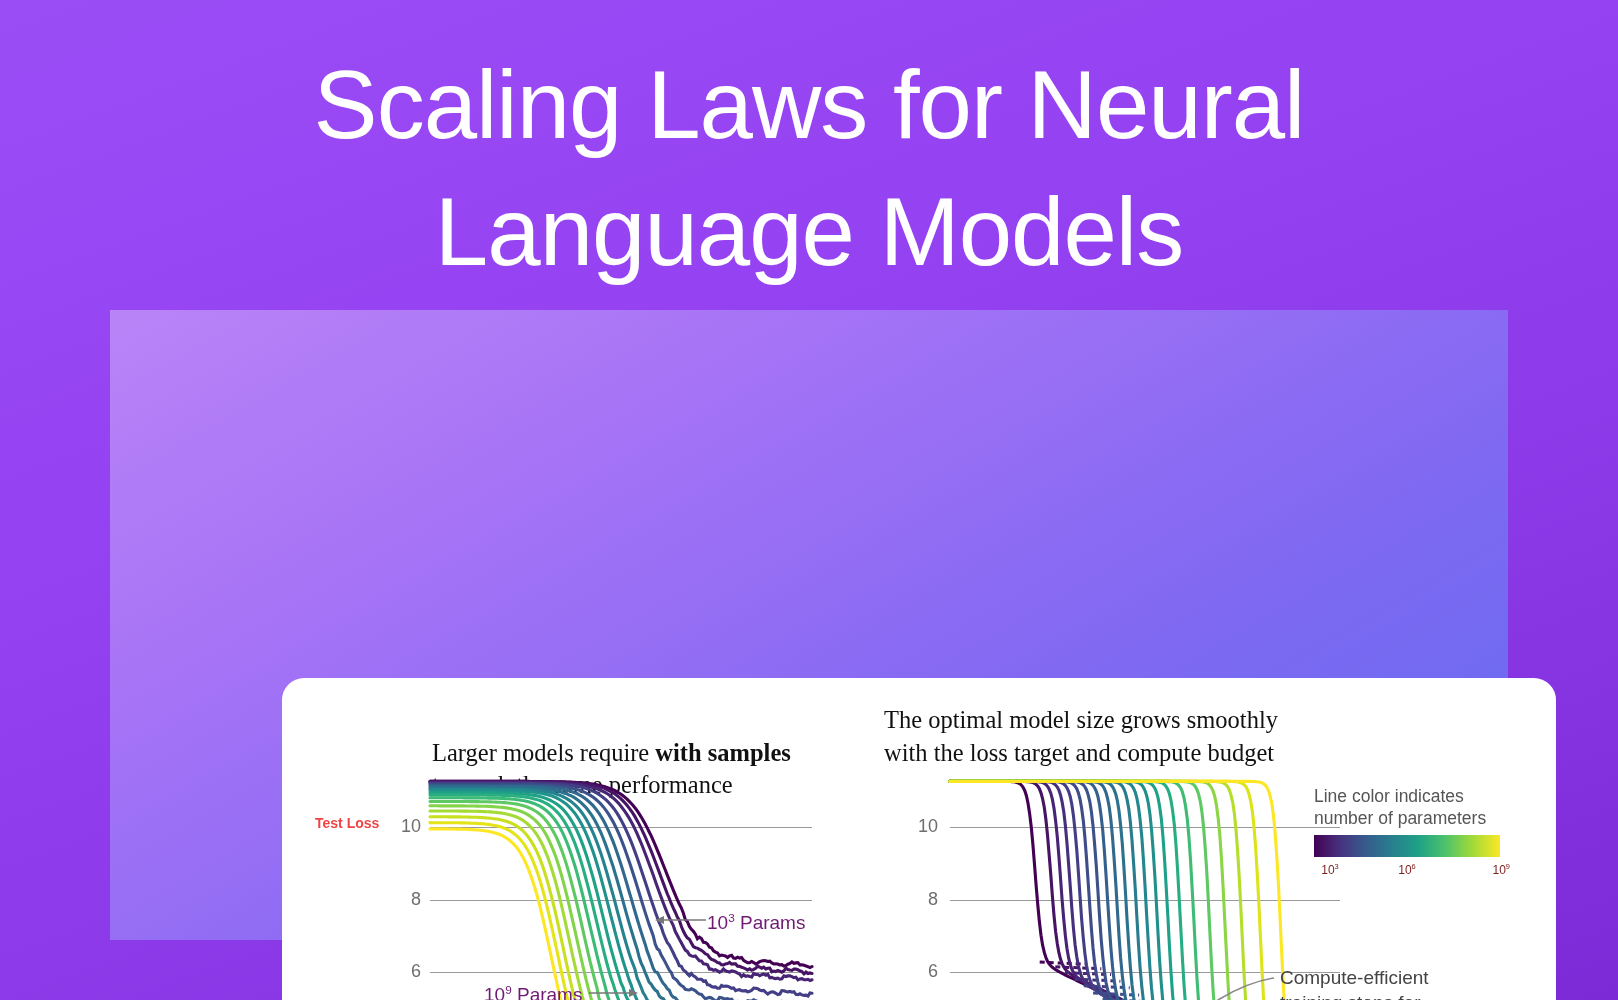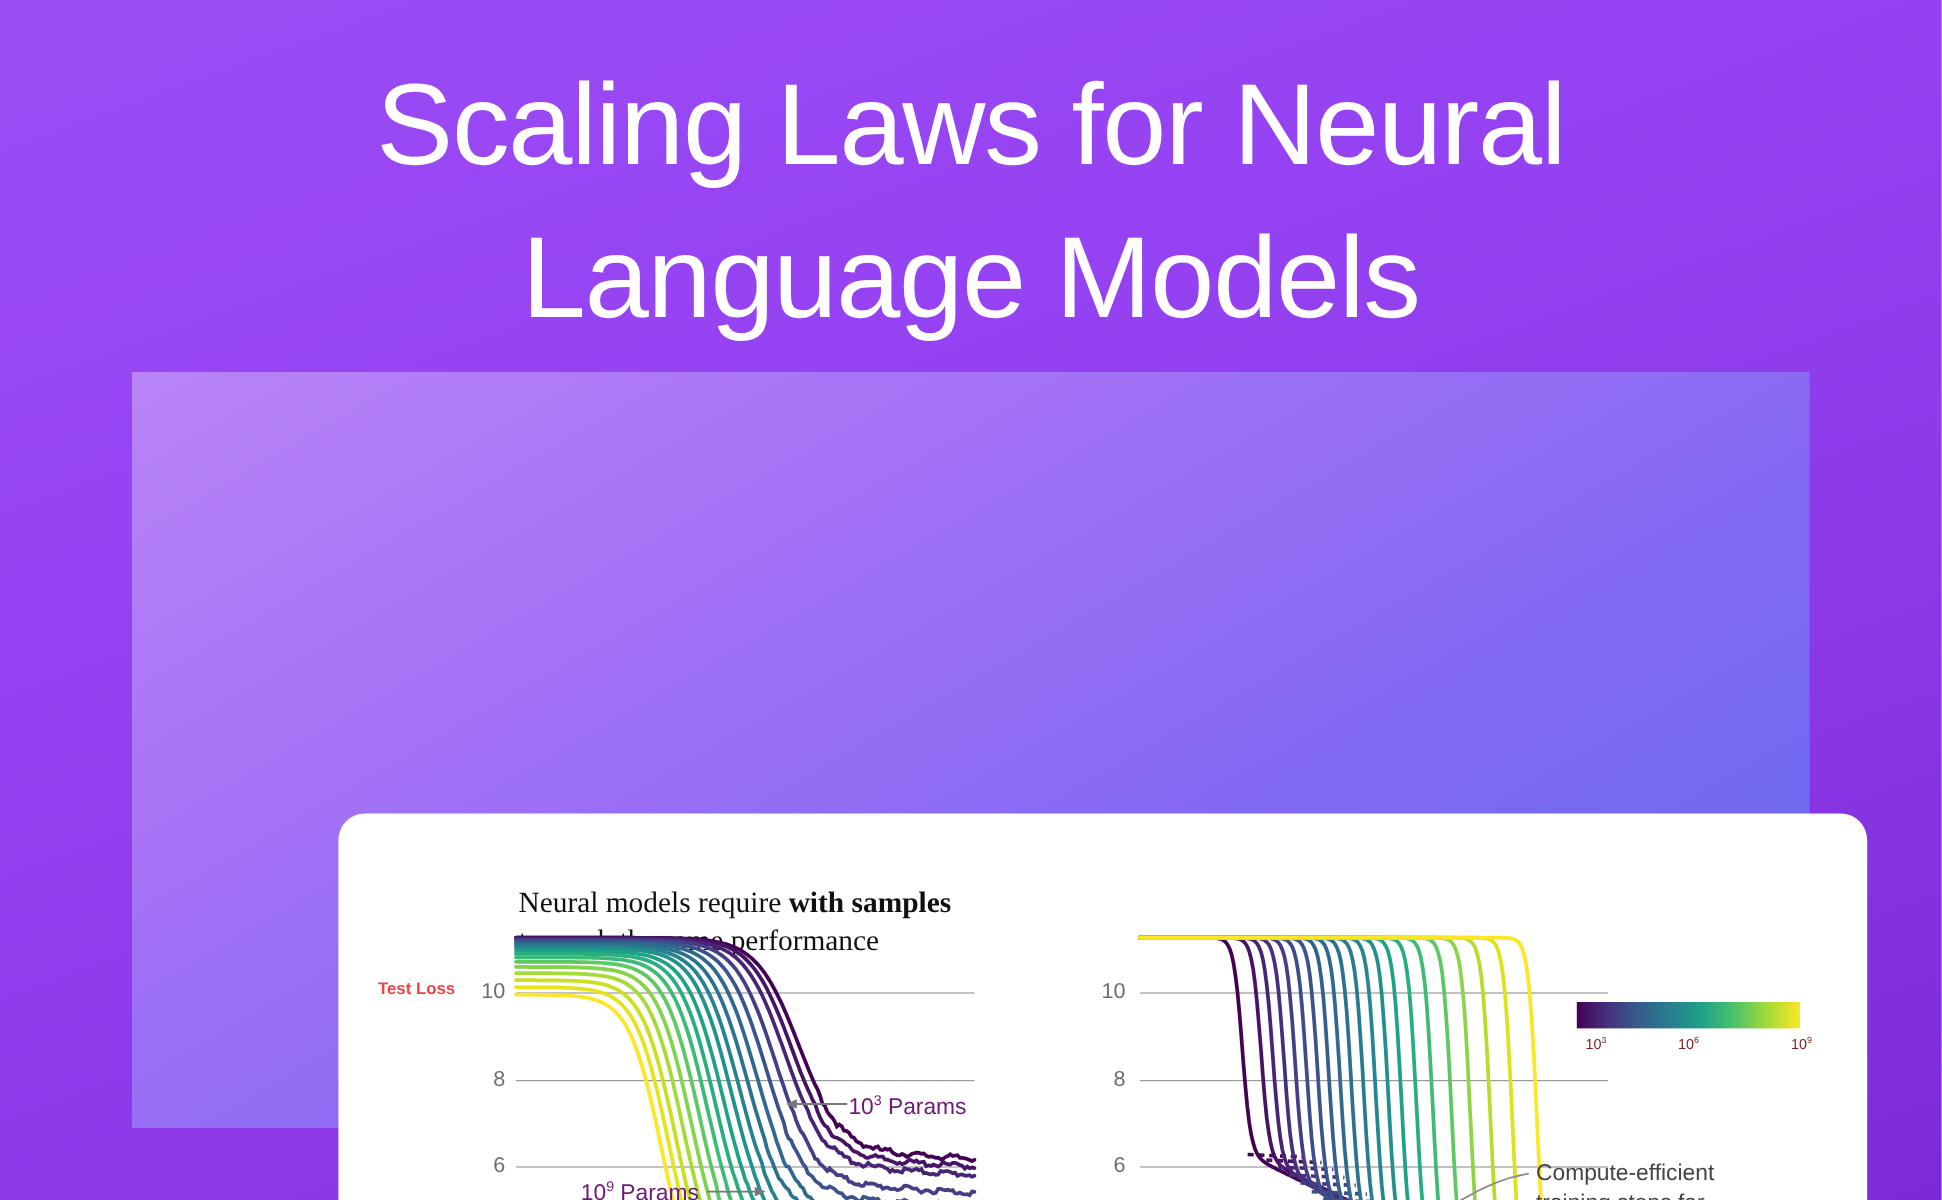--- a/index.html
+++ b/index.html
@@ -123,21 +123,21 @@
 <div id="slide-title">Scaling Laws for Neural
 Language Models</div>
 
 <div id="figure-frame">
 
   <div id="chart-card">
 
     <div class="panel" style="left:0;width:560px;">
 
       <div class="panel-heading" style="left:150px; top:26px; width:420px;">
-        <span>Neural models require </span><b>with samples</b><br><span>to reach the same performance</span>
+        <span>Larger models require </span><b>with samples</b><br><span>to reach the same performance</span>
       </div>
 
       <div class="axis-label" style="left:33px; top:137px;">Test Loss</div>
 
       <div class="tick-y" style="left:105px; top:138px;">10</div>
       <div class="gridline" style="left:148px; top:149px; width:382px;"></div>
 
       <div class="tick-y" style="left:105px; top:211px;">8</div>
       <div class="gridline" style="left:148px; top:222px; width:382px;"></div>
 
@@ -178,20 +178,22 @@
       </div>
       <svg class="curves" width="560" height="508" style="pointer-events:none;">
         <line x1="307" y1="315" x2="350" y2="315" stroke="#777" stroke-width="1.6"></line>
         <polygon points="356,315 347,311 347,319" fill="#777"></polygon>
       </svg>
 
     </div>
 
     <div class="panel" style="left:560px;width:714px;">
 
+      <div class="panel-heading" style="left:42px; top:26px; width:470px;">The optimal model size grows smoothly
+with the loss target and compute budget</div>
 
       <div class="tick-y" style="left:62px; top:138px;">10</div>
       <div class="gridline" style="left:108px; top:149px; width:390px;"></div>
 
       <div class="tick-y" style="left:62px; top:211px;">8</div>
       <div class="gridline" style="left:108px; top:222px; width:390px;"></div>
 
       <div class="tick-y" style="left:62px; top:283px;">6</div>
       <div class="gridline" style="left:108px; top:294px; width:390px;"></div>
 
@@ -247,20 +249,22 @@
       </svg>
 
       <svg class="curves" width="714" height="508" style="pointer-events:none;">
         <path d="M 432 300 C 400 305, 352 330, 330 365" stroke="#8a8a8a" stroke-width="1.5" fill="none"></path>
         <polygon points="325,372 336,362 332,357" fill="#8a8a8a"></polygon>
       </svg>
       <div class="callout" style="left:438px; top:288px; width:230px;">Compute-efficient
 training stops far
 short of convergence</div>
 
+      <div class="legend-text" style="left:472px; top:108px; width:220px;">Line color indicates
+number of parameters</div>
       <div class="legend-bar" style="left:472px; top:157px; width:186px; height:22px;"></div>
       <div class="legend-tick" style="left:460px; top:184px;">
         <span>10<sup>3</sup></span>
       </div>
       <div class="legend-tick" style="left:537px; top:184px;">
         <span>10<sup>6</sup></span>
       </div>
       <div class="legend-tick" style="left:612px; top:184px;text-align:right;">
         <span>10<sup>9</sup></span>
       </div>

